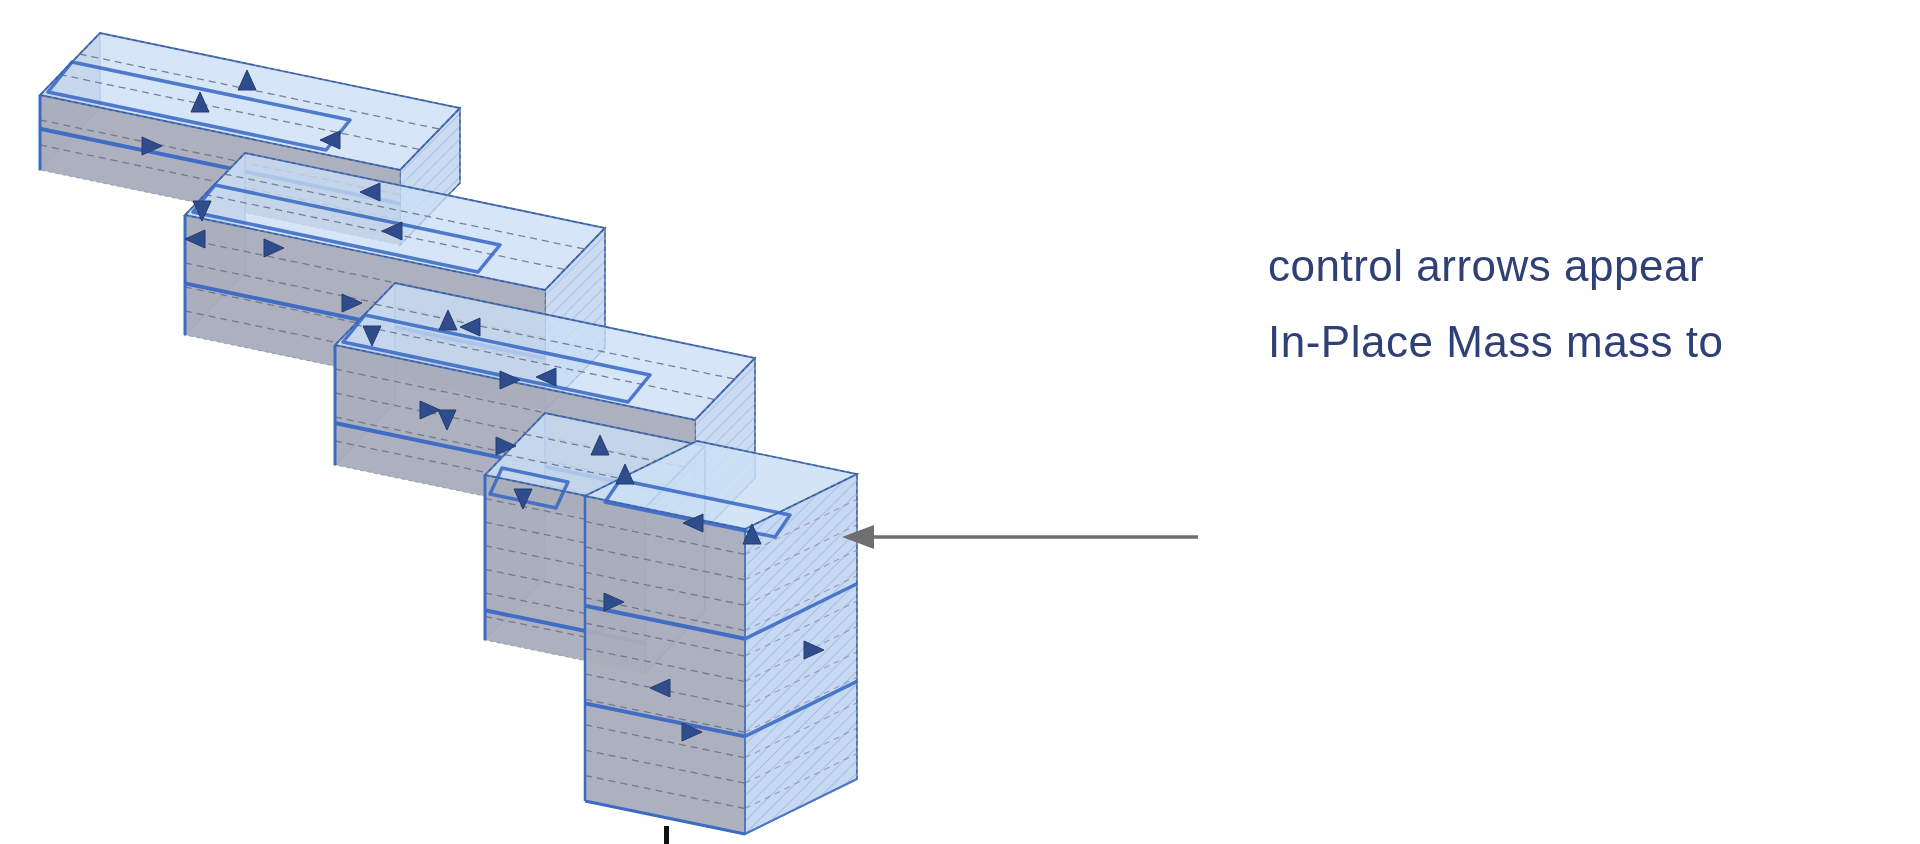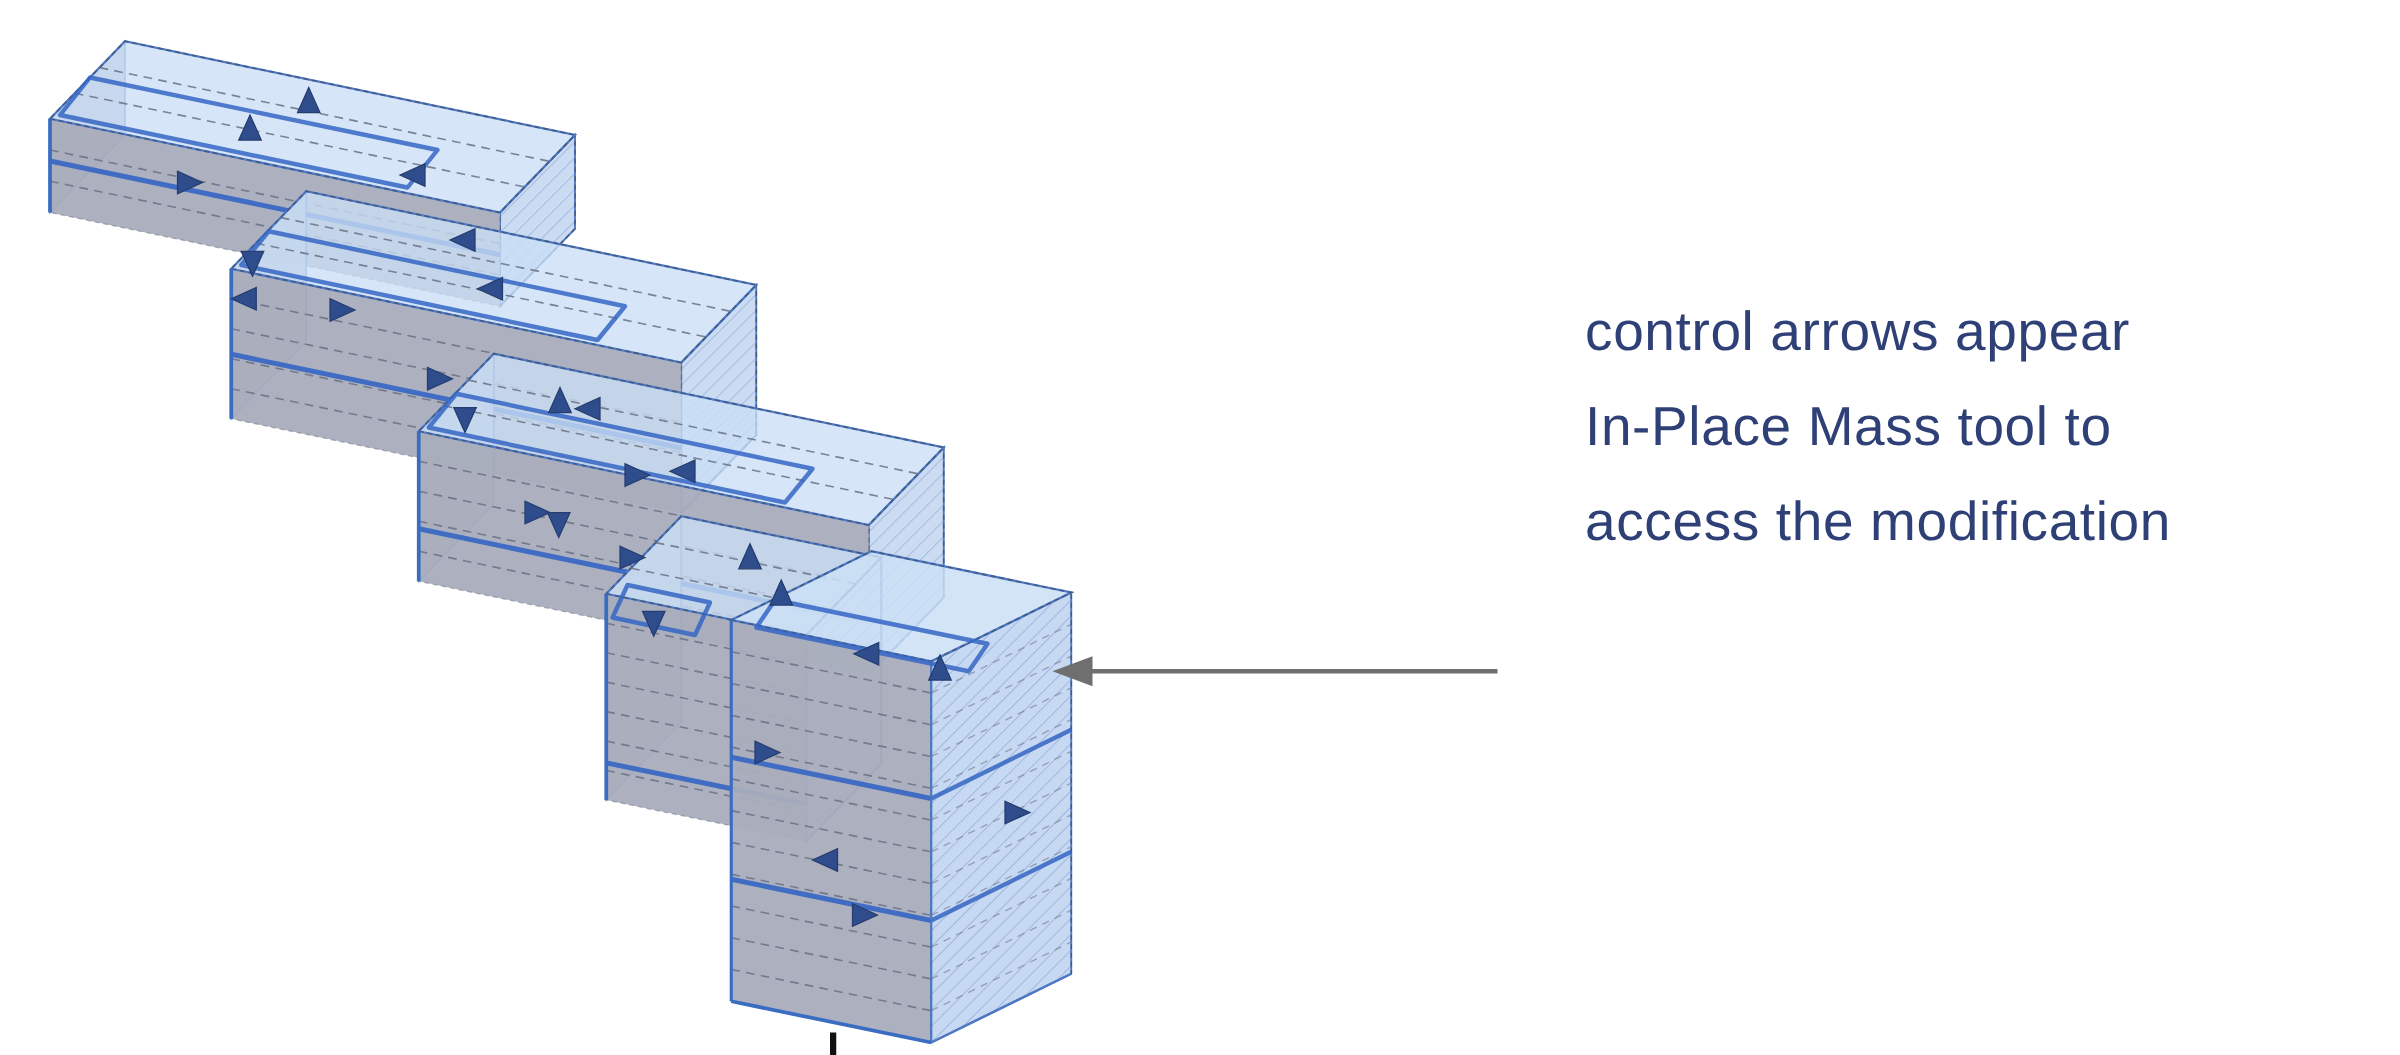--- a/index.html
+++ b/index.html
@@ -176,17 +176,16 @@
       </g>
     <g>
       <line id="callout-line" x1="864" y1="537" x2="1198" y2="537" stroke-width="3.5" stroke="#6f6f6f"></line>
       <polygon id="callout-head" points="842,537 874,525 874,549" fill="#6f6f6f"></polygon>
     </g>
     <rect id="bottom-tick" x="664" y="826" width="5" height="18" fill="#111111"></rect>
   </svg>
 
   <div class="annotation-text" style="color: rgb(46, 64, 118);">
     <div>control arrows appear</div>
-    <div>In-Place Mass tool to</div>
-    <div>access the modification</div>
+    <div>In-Place Mass mass to</div>
   </div>
 
 </div>
 
 </body></html>

